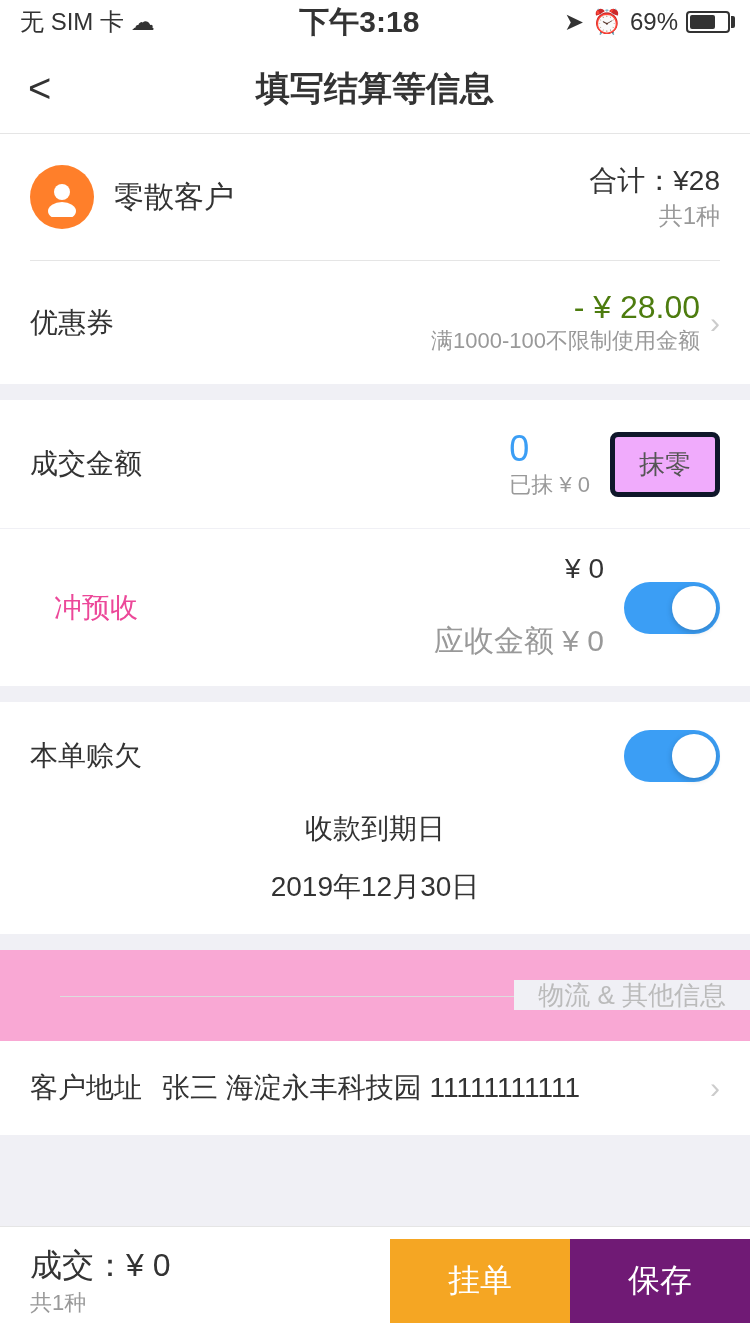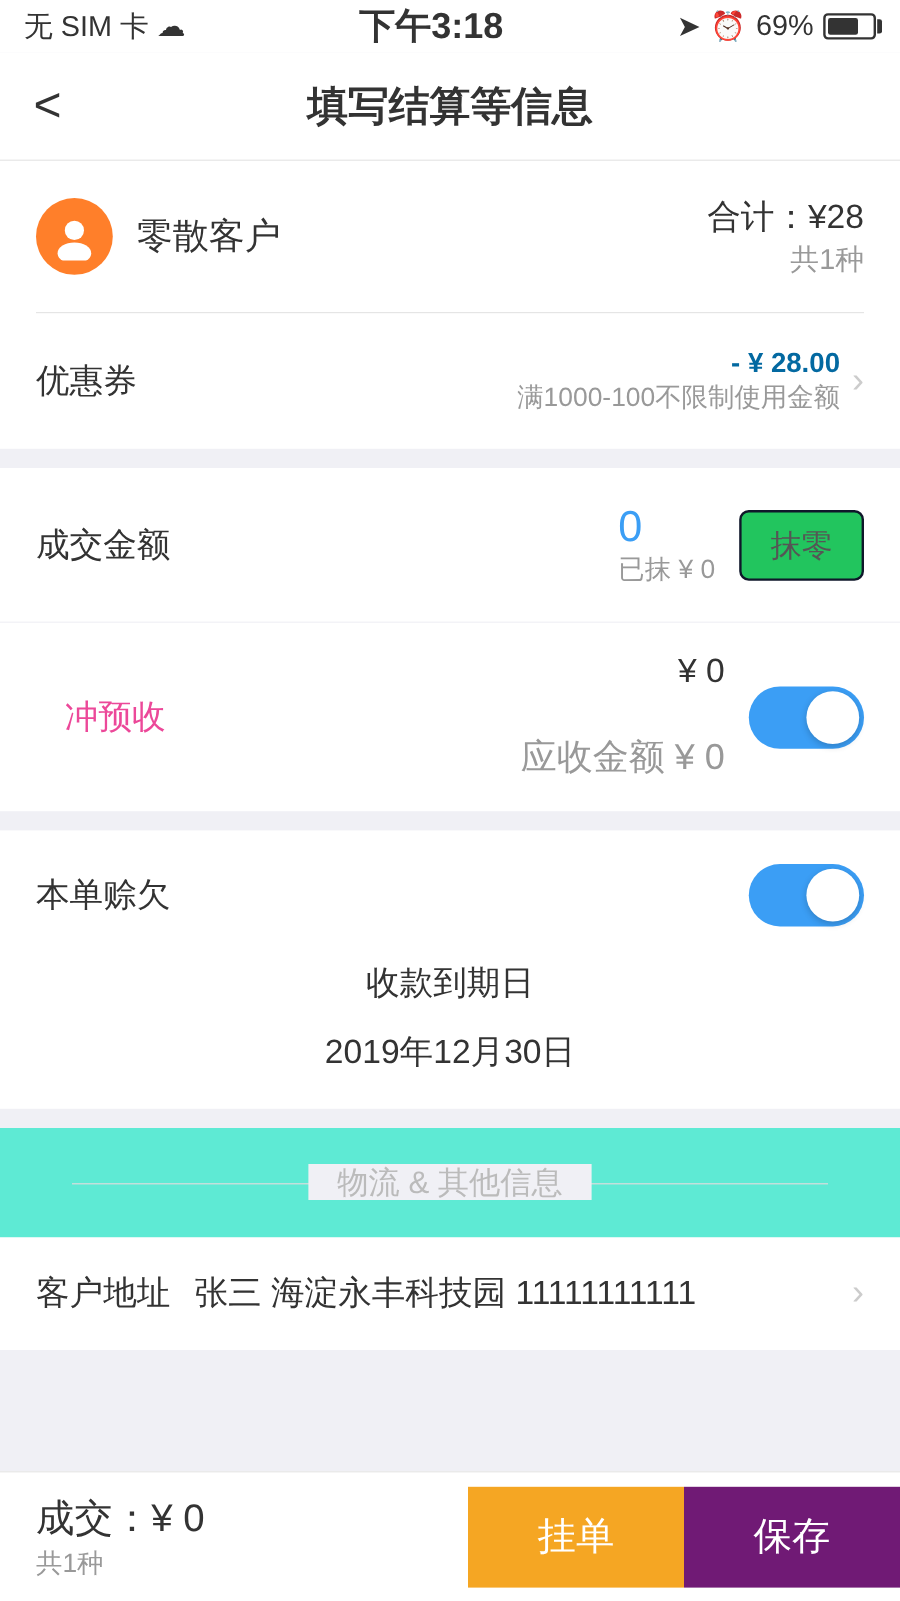--- a/index.html
+++ b/index.html
@@ -98,42 +98,42 @@
     
     .coupon-row {
       padding: 28px 30px;
       display: flex;
       align-items: center;
       justify-content: space-between;
     }
     .coupon-label { font-size: 28px; color: #333; }
     .coupon-right { display: flex; align-items: center; gap: 10px; }
     .coupon-info { text-align: right; }
-    .coupon-amount { font-size: 23px; color: #0369a1; font-weight: 700; }
+    .coupon-amount { font-size: 32px; color: #4d7c0f; font-weight: 400; }
     .coupon-desc { font-size: 22px; color: #999; }
     .chevron-icon { color: #ccc; font-size: 30px; }
 
     
     .transaction-section { background: #fff; margin-bottom: 16px; }
     .transaction-row {
       padding: 28px 30px;
       display: flex;
       align-items: center;
       justify-content: space-between;
     }
     .transaction-label { font-size: 28px; color: #333; }
     .transaction-right { display: flex; align-items: center; gap: 20px; }
     .transaction-value { font-size: 36px; color: #3b9ef5; font-weight: 500; }
     .round-btn {
-      border: 2px solid #0f172a;
+      border: 5px solid #0f172a;
       border-radius: 8px;
       padding: 10px 24px;
       font-size: 26px;
       color: #555;
-      background: #22c55e;
+      background: #f0abfc;
       cursor: pointer;
     }
     .transaction-sub { font-size: 22px; color: #999; text-align: right; }
 
     
     .prepay-row {
       padding: 24px 30px;
       display: flex;
       align-items: center;
       justify-content: space-between;
@@ -319,21 +319,21 @@
       <div class="toggle">
         <div class="toggle-knob"></div>
       </div>
     </div>
     <div class="due-row">
       <span class="due-label">收款到期日</span>
       <span class="due-value">2019年12月30日</span>
     </div>
   </div>
 
-  <div style="background:#5eead4; padding: 28px 0; text-align:center; position:relative;">
+  <div style="background:#f9a8d4; padding: 28px 0; text-align:right; position:relative;">
     <div style="position:absolute;top:50%;left:60px;right:60px;height:1px;background:#ddd;"></div>
     <span style="position:relative;z-index:1;background:#f0f0f5;padding:0 24px;font-size:26px;color:#bbb;">物流 &amp; 其他信息</span>
   </div>
 
   <div class="address-row">
     <div class="address-left">
       <span class="address-key">客户地址</span>
       <span class="address-value">张三 海淀永丰科技园 11111111111</span>
     </div>
     <span class="address-chevron">›</span>

